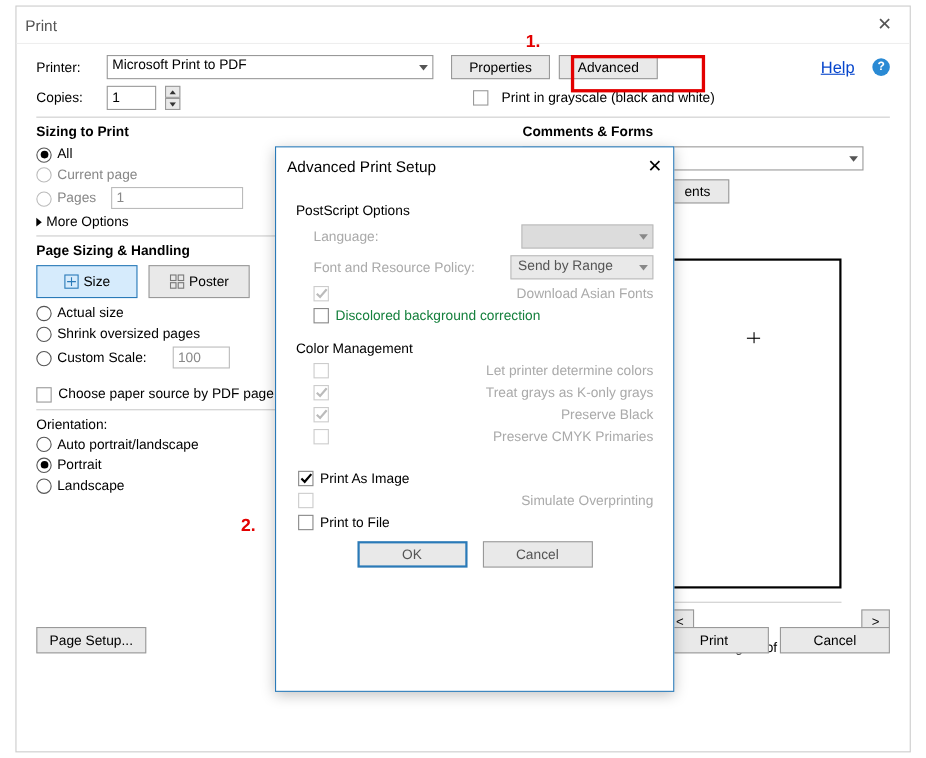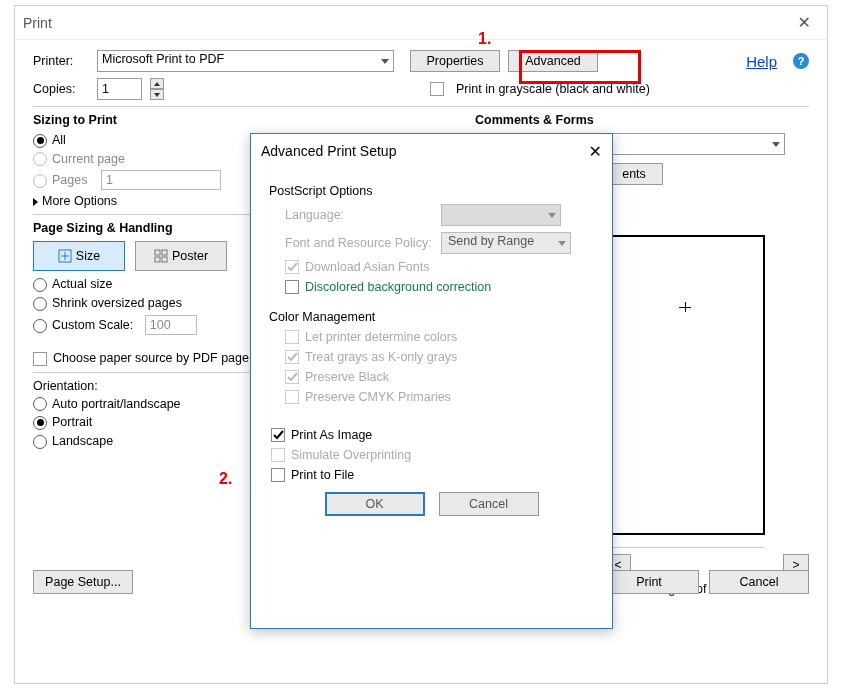--- a/index.html
+++ b/index.html
@@ -27,38 +27,38 @@
   .radio.sel::after { content:""; width:7px; height:7px; border-radius:50%; background:#000; }
   .radio.dis { border-color:#bbb; }
   .opt { display:block; margin:4px 0; font-size:12.5px; }
   .opt.dis { color:#888; }
   .pages-input { width:120px; height:20px; border:1px solid #bbb; font-size:12.5px; padding:1px 4px; color:#888; margin-left:10px; }
   .tri { display:inline-block; border-left:5px solid #000; border-top:4px solid transparent; border-bottom:4px solid transparent; vertical-align:middle; margin-right:4px; }
   .info-icon { width:14px; height:14px; border-radius:50%; background:#2a8ad4; color:#fff; font-size:10px; font-weight:bold; display:inline-flex; align-items:center; justify-content:center; }
   .tab-btn { width:92px; height:30px; border:1px solid #2a7ab8; background:#d6ebfc; font-size:12.5px; display:inline-flex; align-items:center; justify-content:center; gap:4px; margin-right:2px; }
   .tab-btn.plainbtn { border:1px solid #999; background:#e9e9e9; }
   .tab-icon { width:14px; height:14px; }
-  .scale-input { width:52px; height:20px; border:1px solid #bbb; font-size:12.5px; padding:1px 4px; color:#888; margin-left:8px; }
+  .scale-input { width:52px; height:20px; border:1px solid #bbb; font-size:12.5px; padding:1px 4px; color:#888; margin-left:20px; }
   .redbox { position:absolute; border:3px solid #e30000; pointer-events:none; }
   .redlabel { position:absolute; color:#e30000; font-weight:bold; font-size:16px; }
   .dropdown { height:22px; border:1px solid #999; background:#fff; position:relative; font-size:12.5px; padding:1px 4px; }
   .dropdown::after { content:""; position:absolute; right:4px; top:8px; border-left:4px solid transparent; border-right:4px solid transparent; border-top:5px solid #555; }
   .preview-box { width:160px; height:300px; border:2px solid #000; background:#fff; margin:auto; position:relative; }
   .preview-mark { position:absolute; left:50%; top:70px; width:12px; height:1px; background:#000; transform:translateX(-50%); }
   .preview-mark::after { content:""; position:absolute; left:50%; top:-5px; width:1px; height:10px; background:#000; }
   .little-nav { width:26px; height:22px; border:1px solid #999; background:#e9e9e9; display:inline-flex; align-items:center; justify-content:center; font-size:12px; }
   .footer-row { position:absolute; bottom:12px; left:18px; right:18px; display:flex; justify-content:space-between; }
   .big-btn { width:100px; height:24px; border:1px solid #999; background:#e9e9e9; font-size:12.5px; display:flex; align-items:center; justify-content:center; }
 
   .adv-dialog { position:absolute; left:250px; top:133px; width:363px; height:496px; border:1px solid #2a7ab8; background:#fff; box-shadow:0 3px 12px rgba(0,0,0,.25); z-index:10; }
   .adv-title { height:34px; display:flex; justify-content:space-between; align-items:center; padding:0 10px; font-size:14px; }
   .adv-body { padding:8px 18px; font-size:12.5px; color:#555; }
   .group-label { color:#000; margin:8px 0 6px; }
   .adv-row { display:flex; align-items:center; gap:6px; margin:6px 0 6px 16px; }
-  .adv-row.dis { color:#aaa; }
+  .adv-row.dis { color:#aaa;justify-content:space-between; }
   .adv-select { height:22px; width:130px; border:1px solid #bbb; background:#e9e9e9; position:relative; font-size:12.5px; padding:1px 6px; color:#555; }
   .adv-select::after { content:""; position:absolute; right:4px; top:8px; border-left:4px solid transparent; border-right:4px solid transparent; border-top:5px solid #888; }
   .adv-select.dis { background:#dcdcdc; color:#dcdcdc; }
   .chk2 { width:14px; height:14px; border:1px solid #888; display:inline-flex; align-items:center; justify-content:center; }
   .chk2.sel svg { width:11px; height:11px; }
   .chk2.dis { border-color:#ccc; }
   .adv-footer { display:flex; justify-content:center; gap:14px; margin-top:10px; }
   .adv-btn { width:100px; height:24px; border:1px solid #999; background:#e9e9e9; display:flex; align-items:center; justify-content:center; font-size:12.5px; }
   .adv-btn.primary { border:2px solid #2a7ab8; }
 </style>

